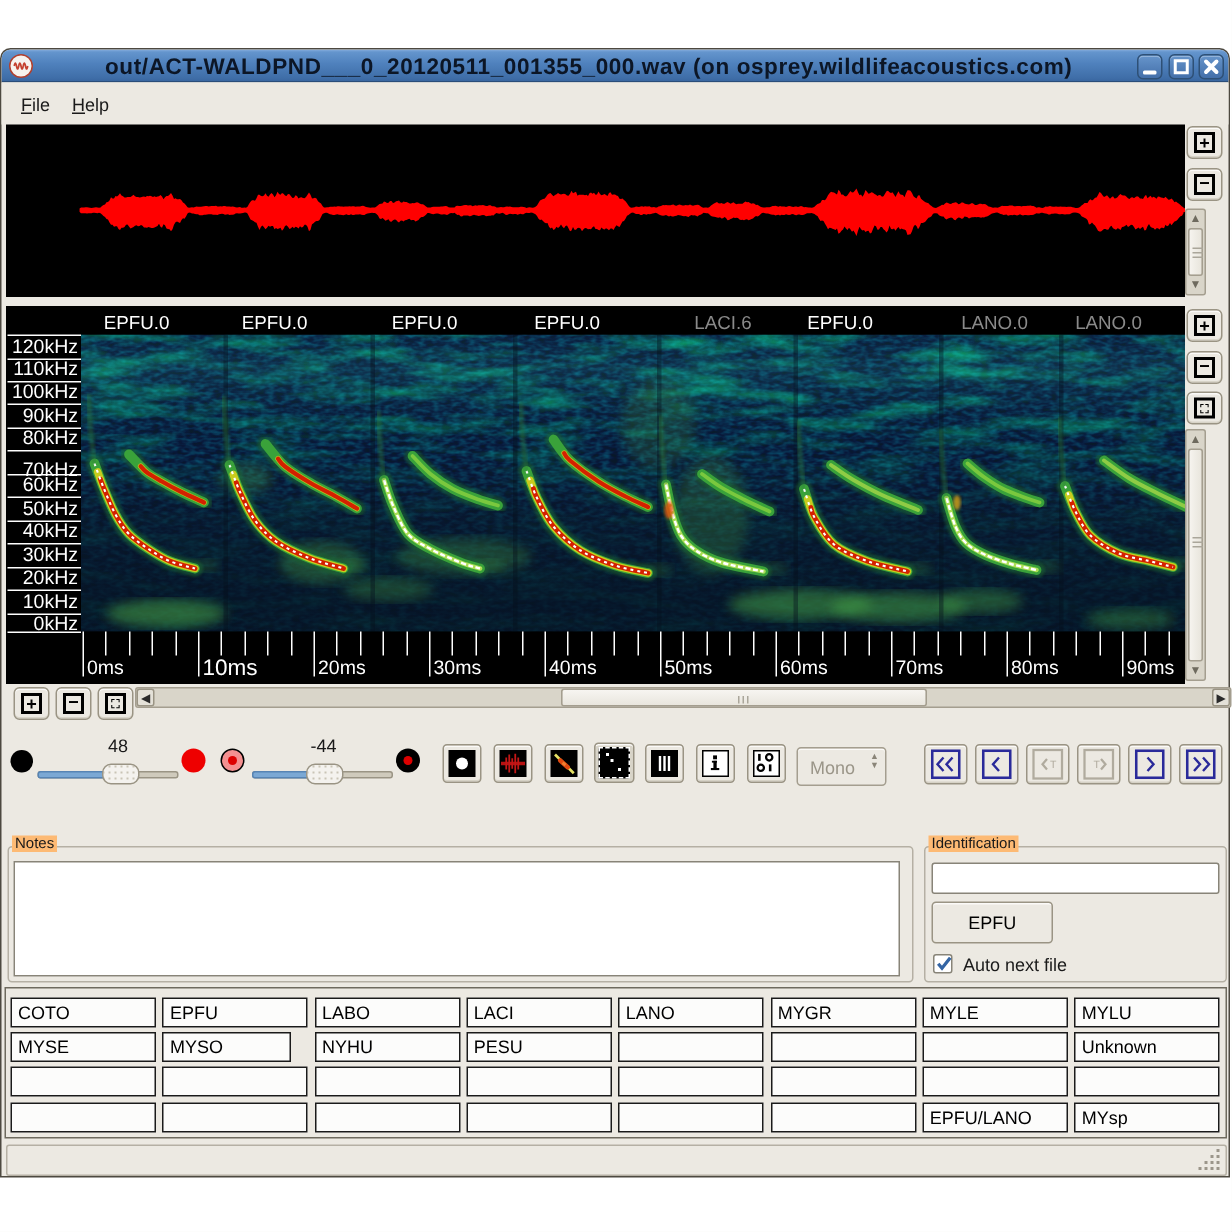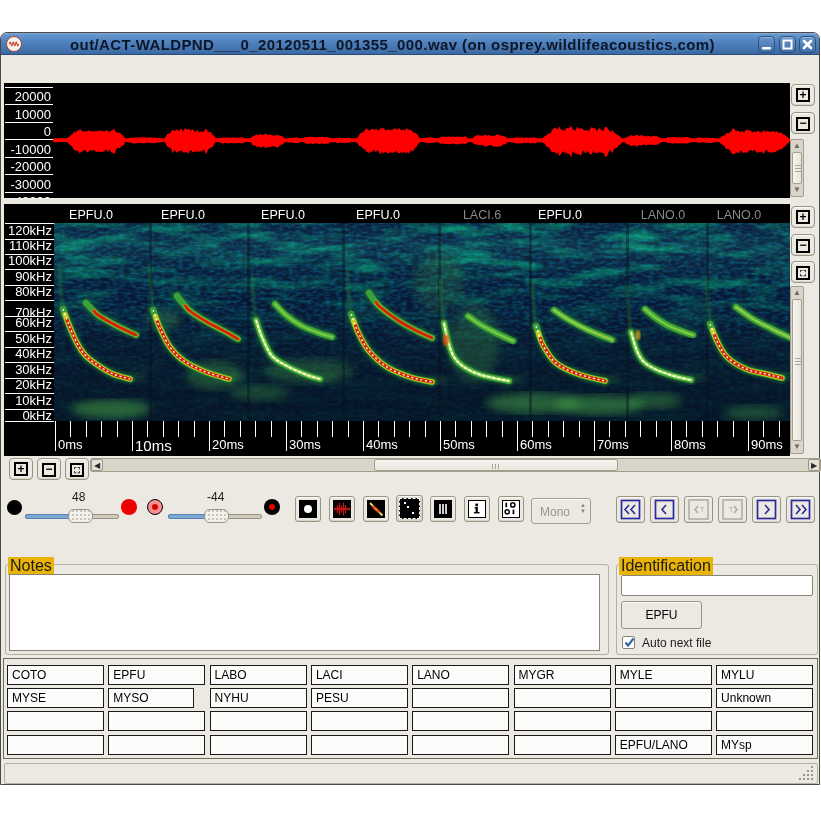--- a/index.html
+++ b/index.html
@@ -14,21 +14,21 @@
 .tick{position:absolute;background:#fff;height:1px}
 .sq{position:absolute;width:24px;height:22px;background:#ece9e2;border:1px solid #9a9484;border-radius:4px;box-shadow:inset 0 1px 0 #fbfaf8,inset 0 -1px 0 #d8d4c8;text-align:center}
 .sq .g{display:inline-block;margin-top:3px;width:14px;height:14px;border:2px solid #000;line-height:10px;font-size:12px;font-weight:bold;color:#000;background:#ece9e2}
 .vsb{position:absolute;width:14px;background:#d9d5c9;border:1px solid #a49e8f;border-radius:2px}
 .vthumb{position:absolute;left:1px;width:10px;background:linear-gradient(90deg,#f6f4ef,#e8e5dc);border:1px solid #a49e8f;border-radius:2px}
 .arr{position:absolute;left:0;width:12px;height:12px;font-size:8px;color:#6e6a5e;text-align:center;line-height:12px}
 .grip{position:absolute;left:2px;width:7px;height:1px;background:#aaa69a;box-shadow:0 3px 0 #aaa69a,0 -3px 0 #aaa69a}
 .toolbtn{position:absolute;width:26px;height:26px;background:#ece9e2;border:1px solid #9a9484;border-radius:3px;box-shadow:inset 0 1px 0 #fbfaf8,inset 0 -1px 0 #d6d2c6}
 .navbtn{position:absolute;width:29px;height:27px;background:#ece9e2;border:1px solid #9a9484;border-radius:3px;box-shadow:inset 0 1px 0 #fbfaf8,inset 0 -1px 0 #d6d2c6}
 .frame{position:absolute;border:1px solid #b5b0a4;border-radius:3px}
-.frlabel{position:absolute;font-size:16px;color:#1a1a1a;background:#eab308;padding:0 2px}
+.frlabel{position:absolute;font-size:10px;color:#1a1a1a;background:#fdba74;padding:0 2px}
 .spbtn{position:absolute;height:20px;background:#fcfcfb;border:1.5px solid #1a1a1a;font-size:12px;color:#000;padding:2px 0 0 4px;overflow:hidden;white-space:nowrap}
 .slider-track{position:absolute;height:5px;background:#cfcabc;border:1px solid #9a9484;border-radius:2px}
 .slider-fill{position:absolute;height:5px;background:#7ba8d4;border:1px solid #5784b4;border-radius:2px}
 .slider-thumb{position:absolute;width:25px;height:14px;background:#f4f2ee;border:1px solid #9a9484;border-radius:6px;background-image:radial-gradient(#c9c4b6 1px,transparent 1px);background-size:4px 4px;background-position:6px 3px}
 .txt{position:absolute;font-size:12px;color:#1a1a1a;white-space:nowrap}
 </style></head>
 <body>
 <div id="win">
  <div id="titlebar">
   <div style="position:absolute;left:5px;top:3px;width:16px;height:16px;border-radius:50%;background:#f6f3ee;border:1px solid #b0402f"></div>
@@ -49,43 +49,31 @@
         <svg width="15" height="15">
           <rect x="3.5" y="3.5" width="8" height="8" fill="none" stroke="#fff" stroke-width="2"></rect>
         </svg>
       </div>
   <div class="wbtn" style="left:798px">
         <svg width="15" height="15">
           <path d="M4,4 L11,11 M11,4 L4,11" stroke="#fff" stroke-width="2.6" stroke-linecap="round"></path>
         </svg>
       </div>
  </div>
+ <div id="menubar">
+  <div class="menu" style="left:13px"><span style="text-decoration:underline">F</span>ile</div>
+  <div class="menu" style="left:47px"><span style="text-decoration:underline">H</span>elp</div>
+ </div>
 
  <div class="blackpanel" style="left:3px;top:50px;width:786px;height:115px"></div>
  <div id="wavesvg" class="abs" style="left:52px;top:50px"><svg width="737" height="115" viewBox="0 0 737 115">
         <polygon points="0,56.1 1,55.4 2,55.3 3,55.3 4,55.2 5,55.2 6,55.4 7,55.5 8,55.6 9,55.5 10,55.3 11,55.2 12,55.3 13,55.5 14,55.3 15,54.4 16,53.7 17,53.4 18,51.9 19,51.6 20,50.6 21,48.5 22,49.3 23,49.4 24,47.6 25,48.0 26,47.1 27,45.9 28,47.3 29,47.8 30,48.7 31,48.7 32,48.4 33,48.4 34,48.4 35,47.7 36,46.9 37,47.9 38,48.3 39,48.4 40,48.6 41,48.5 42,48.1 43,48.0 44,48.4 45,47.7 46,47.8 47,47.5 48,47.9 49,48.3 50,47.8 51,48.4 52,48.0 53,47.8 54,47.0 55,48.0 56,49.9 57,48.5 58,47.6 59,47.7 60,46.8 61,45.6 62,47.4 63,49.7 64,49.2 65,49.9 66,49.9 67,49.6 68,50.5 69,52.0 70,52.6 71,53.8 72,55.2 73,55.5 74,55.3 75,55.2 76,55.3 77,55.0 78,54.6 79,54.8 80,54.8 81,54.8 82,54.6 83,54.5 84,54.3 85,54.4 86,54.6 87,54.5 88,54.3 89,54.3 90,54.3 91,54.2 92,54.6 93,54.6 94,54.5 95,54.7 96,54.4 97,54.3 98,54.6 99,54.7 100,54.7 101,54.8 102,54.6 103,54.8 104,55.1 105,55.3 106,55.1 107,55.0 108,55.5 109,55.5 110,55.4 111,55.5 112,54.8 113,53.0 114,51.5 115,50.5 116,50.5 117,50.8 118,49.2 119,46.9 120,46.9 121,47.7 122,47.8 123,47.4 124,45.9 125,47.5 126,48.2 127,46.6 128,45.6 129,46.7 130,48.5 131,47.2 132,44.8 133,46.3 134,46.8 135,45.7 136,46.1 137,47.3 138,47.6 139,46.3 140,46.5 141,47.9 142,49.0 143,48.8 144,47.1 145,47.6 146,49.4 147,48.7 148,48.5 149,49.0 150,49.1 151,48.3 152,46.8 153,45.4 154,46.9 155,49.3 156,49.1 157,48.9 158,49.3 159,51.2 160,52.0 161,52.7 162,54.3 163,55.3 164,55.3 165,55.2 166,55.1 167,54.8 168,54.8 169,54.8 170,54.7 171,54.8 172,54.5 173,54.5 174,54.6 175,54.6 176,54.8 177,54.6 178,54.7 179,54.6 180,54.5 181,54.6 182,54.5 183,54.5 184,54.8 185,54.7 186,54.6 187,54.7 188,54.4 189,54.1 190,54.5 191,55.0 192,55.2 193,55.4 194,55.5 195,55.4 196,55.3 197,55.3 198,54.7 199,53.9 200,53.0 201,52.9 202,52.6 203,51.4 204,51.6 205,52.3 206,52.2 207,51.0 208,51.0 209,52.4 210,52.0 211,51.2 212,51.0 213,50.6 214,51.8 215,52.1 216,51.3 217,51.7 218,51.7 219,52.2 220,52.7 221,52.6 222,52.3 223,52.5 224,52.2 225,51.8 226,52.2 227,52.9 228,53.1 229,53.1 230,53.8 231,54.7 232,55.4 233,55.4 234,55.4 235,55.0 236,54.9 237,54.9 238,54.8 239,54.9 240,54.8 241,54.7 242,54.7 243,54.5 244,54.4 245,54.5 246,55.2 247,55.4 248,55.3 249,55.4 250,55.3 251,54.4 252,54.1 253,54.3 254,54.4 255,54.1 256,53.8 257,53.7 258,53.7 259,54.0 260,53.8 261,53.9 262,54.5 263,54.1 264,53.9 265,54.2 266,53.9 267,53.9 268,53.9 269,53.7 270,54.0 271,54.4 272,54.4 273,53.9 274,53.8 275,54.5 276,54.5 277,54.6 278,55.3 279,55.4 280,55.1 281,55.0 282,55.2 283,55.2 284,54.8 285,54.7 286,54.8 287,54.7 288,55.0 289,55.2 290,55.1 291,55.1 292,55.1 293,55.2 294,54.8 295,54.8 296,55.0 297,55.2 298,55.6 299,55.4 300,55.2 301,55.3 302,55.5 303,55.4 304,54.8 305,54.0 306,52.3 307,50.7 308,50.1 309,49.6 310,49.5 311,48.4 312,46.8 313,46.0 314,45.6 315,46.9 316,47.9 317,47.0 318,46.5 319,45.7 320,46.3 321,46.7 322,46.4 323,46.1 324,46.5 325,47.3 326,47.5 327,46.1 328,44.1 329,45.9 330,45.3 331,44.8 332,47.5 333,46.9 334,46.8 335,46.8 336,46.9 337,47.2 338,46.9 339,47.6 340,45.8 341,45.4 342,46.1 343,45.5 344,46.8 345,46.6 346,44.7 347,46.3 348,47.2 349,46.9 350,46.4 351,47.0 352,47.6 353,45.7 354,45.2 355,46.8 356,46.6 357,46.7 358,47.4 359,47.6 360,49.5 361,49.7 362,49.4 363,50.4 364,51.1 365,52.5 366,54.0 367,55.1 368,55.5 369,55.4 370,55.1 371,54.7 372,54.8 373,55.0 374,54.6 375,54.5 376,54.8 377,54.5 378,54.6 379,54.7 380,54.5 381,55.1 382,55.2 383,55.0 384,55.3 385,55.4 386,54.7 387,54.5 388,54.1 389,53.6 390,53.8 391,53.7 392,53.8 393,53.8 394,53.9 395,53.5 396,53.3 397,54.0 398,54.1 399,53.6 400,53.4 401,53.7 402,54.0 403,54.0 404,53.6 405,53.8 406,53.8 407,53.4 408,53.8 409,54.1 410,53.9 411,53.6 412,53.5 413,53.7 414,54.5 415,55.2 416,55.5 417,55.4 418,55.3 419,55.5 420,55.0 421,54.0 422,53.3 423,52.7 424,52.2 425,51.7 426,52.5 427,52.6 428,52.4 429,52.9 430,52.8 431,52.2 432,51.6 433,52.1 434,52.8 435,52.3 436,51.9 437,52.6 438,53.1 439,52.9 440,52.9 441,52.8 442,52.8 443,52.0 444,51.3 445,51.8 446,51.7 447,52.3 448,52.9 449,52.5 450,52.9 451,53.6 452,53.5 453,54.1 454,54.9 455,55.2 456,55.4 457,55.4 458,55.1 459,55.1 460,55.1 461,54.9 462,54.4 463,54.3 464,54.2 465,54.5 466,54.8 467,54.4 468,54.6 469,54.6 470,54.6 471,55.0 472,54.6 473,54.4 474,54.5 475,54.8 476,55.0 477,54.6 478,54.6 479,55.0 480,54.6 481,54.3 482,54.6 483,55.1 484,55.0 485,55.2 486,55.4 487,55.4 488,55.5 489,55.3 490,54.8 491,53.9 492,53.0 493,52.6 494,52.1 495,50.4 496,50.3 497,50.5 498,49.2 499,47.2 500,45.9 501,44.8 502,45.2 503,45.3 504,46.0 505,46.7 506,43.5 507,44.7 508,46.8 509,46.6 510,47.6 511,48.0 512,47.2 513,45.7 514,44.4 515,45.3 516,45.2 517,44.0 518,42.7 519,45.1 520,47.1 521,46.6 522,48.1 523,46.5 524,43.7 525,44.8 526,46.1 527,45.8 528,45.1 529,45.5 530,46.4 531,46.9 532,47.7 533,47.0 534,47.1 535,48.2 536,47.9 537,46.2 538,44.5 539,44.2 540,45.1 541,45.6 542,45.2 543,46.6 544,48.3 545,46.3 546,44.5 547,46.5 548,46.8 549,47.0 550,48.5 551,45.9 552,43.8 553,43.9 554,44.2 555,45.7 556,47.8 557,48.6 558,49.3 559,47.4 560,47.2 561,49.5 562,50.3 563,51.1 564,51.8 565,52.1 566,52.5 567,53.6 568,54.3 569,55.2 570,55.5 571,55.6 572,55.1 573,54.6 574,54.1 575,53.5 576,53.7 577,52.6 578,52.0 579,52.4 580,52.9 581,53.0 582,52.4 583,52.2 584,51.8 585,52.2 586,53.1 587,52.9 588,52.0 589,52.0 590,52.7 591,53.0 592,53.2 593,53.4 594,52.9 595,52.4 596,52.9 597,53.6 598,53.7 599,53.4 600,52.8 601,52.9 602,53.2 603,53.0 604,53.1 605,53.8 606,54.6 607,54.8 608,55.2 609,55.5 610,55.4 611,55.3 612,55.5 613,55.2 614,54.6 615,54.1 616,54.4 617,54.4 618,54.4 619,54.3 620,54.0 621,54.0 622,54.0 623,54.5 624,54.5 625,54.4 626,54.3 627,54.4 628,54.7 629,54.3 630,54.4 631,54.4 632,54.1 633,54.1 634,54.0 635,54.3 636,54.4 637,54.8 638,55.5 639,55.2 640,55.2 641,55.5 642,55.6 643,55.3 644,54.7 645,54.8 646,54.6 647,54.4 648,54.6 649,54.9 650,54.9 651,54.7 652,54.9 653,54.8 654,54.6 655,54.9 656,54.8 657,54.9 658,55.0 659,54.8 660,54.9 661,54.9 662,55.1 663,55.4 664,55.6 665,55.6 666,55.5 667,55.0 668,54.0 669,53.4 670,52.4 671,52.4 672,52.4 673,50.6 674,49.9 675,50.6 676,50.0 677,48.9 678,48.7 679,47.0 680,45.0 681,45.7 682,47.1 683,48.4 684,47.9 685,47.1 686,48.4 687,49.5 688,48.5 689,47.8 690,49.3 691,49.2 692,48.5 693,47.1 694,46.4 695,47.2 696,47.3 697,47.3 698,48.1 699,49.2 700,49.6 701,48.6 702,48.5 703,49.1 704,48.4 705,47.9 706,48.1 707,49.4 708,49.4 709,49.6 710,48.0 711,46.9 712,49.1 713,48.4 714,47.5 715,48.8 716,48.2 717,48.6 718,49.5 719,48.0 720,48.2 721,48.6 722,48.9 723,49.2 724,48.1 725,49.1 726,50.1 727,50.0 728,49.3 729,50.4 730,51.8 731,51.4 732,52.1 733,52.9 734,53.7 735,54.6 736,55.2 736,59.2 735,60.8 734,61.2 733,62.1 732,63.5 731,64.4 730,64.6 729,65.9 728,67.1 727,65.7 726,67.3 725,67.9 724,66.8 723,69.1 722,68.9 721,68.9 720,70.0 719,69.2 718,69.2 717,70.1 716,69.0 715,68.8 714,68.1 713,66.3 712,67.9 711,70.4 710,70.6 709,68.2 708,68.9 707,69.6 706,68.7 705,69.4 704,70.0 703,68.4 702,67.0 701,66.9 700,67.7 699,68.3 698,66.8 697,67.6 696,68.2 695,68.3 694,70.3 693,69.5 692,69.2 691,70.1 690,69.7 689,69.1 688,67.5 687,68.1 686,70.0 685,70.1 684,69.6 683,69.6 682,70.5 681,71.3 680,71.3 679,70.8 678,69.0 677,67.3 676,66.5 675,65.3 674,66.3 673,66.6 672,63.7 671,62.6 670,62.2 669,61.6 668,61.2 667,59.7 666,59.1 665,58.9 664,58.7 663,58.7 662,58.8 661,59.4 660,59.8 659,59.8 658,59.9 657,60.0 656,59.9 655,59.7 654,59.8 653,59.8 652,59.5 651,59.3 650,59.4 649,59.5 648,59.5 647,60.0 646,60.0 645,59.5 644,59.3 643,59.1 642,58.9 641,58.8 640,59.3 639,59.4 638,59.2 637,59.6 636,60.1 635,60.3 634,60.4 633,60.5 632,60.5 631,60.3 630,60.3 629,60.6 628,60.4 627,59.9 626,60.4 625,60.7 624,60.3 623,60.1 622,60.5 621,60.4 620,60.5 619,60.8 618,60.0 617,60.1 616,60.3 615,59.8 614,59.7 613,59.2 612,58.7 611,58.7 610,59.0 609,59.1 608,59.5 607,60.2 606,60.8 605,61.4 604,61.5 603,62.0 602,61.8 601,62.1 600,61.9 599,61.6 598,61.9 597,61.6 596,61.8 595,61.8 594,62.1 593,62.6 592,61.8 591,61.5 590,61.3 589,62.6 588,62.8 587,62.1 586,62.0 585,62.6 584,63.8 583,63.5 582,62.3 581,62.0 580,62.4 579,62.6 578,63.4 577,62.6 576,61.4 575,61.4 574,61.0 573,60.5 572,59.4 571,59.1 570,59.2 569,59.5 568,61.1 567,61.8 566,62.1 565,63.4 564,64.7 563,65.3 562,65.6 561,65.6 560,68.4 559,69.9 558,67.6 557,66.9 556,68.2 555,71.2 554,73.1 553,73.4 552,73.7 551,70.6 550,70.0 549,69.9 548,69.3 547,70.0 546,68.4 545,69.4 544,70.9 543,69.4 542,69.8 541,69.7 540,67.4 539,70.7 538,72.0 537,70.7 536,69.9 535,68.4 534,68.3 533,70.0 532,70.1 531,67.9 530,67.4 529,69.6 528,72.2 527,72.7 526,70.9 525,71.0 524,71.6 523,70.3 522,70.6 521,69.8 520,68.1 519,70.9 518,74.3 517,72.4 516,70.6 515,71.5 514,70.0 513,68.9 512,70.4 511,69.4 510,68.0 509,70.0 508,70.9 507,72.2 506,72.9 505,69.3 504,70.4 503,69.9 502,69.5 501,69.0 500,68.9 499,69.8 498,67.8 497,66.2 496,64.3 495,64.0 494,64.3 493,62.8 492,61.0 491,60.5 490,59.7 489,59.3 488,59.0 487,59.1 486,59.2 485,59.1 484,59.6 483,60.1 482,60.4 481,60.4 480,60.0 479,60.0 478,60.5 477,60.4 476,59.8 475,59.6 474,60.1 473,60.3 472,60.1 471,59.8 470,60.3 469,60.3 468,60.2 467,60.6 466,60.2 465,60.4 464,60.6 463,60.2 462,60.2 461,60.0 460,59.6 459,59.4 458,59.4 457,59.1 456,58.9 455,59.0 454,59.8 453,60.8 452,61.4 451,61.0 450,61.7 449,62.6 448,63.0 447,63.5 446,63.9 445,63.1 444,63.4 443,63.9 442,63.5 441,63.6 440,63.4 439,62.4 438,62.2 437,62.3 436,62.0 435,62.7 434,63.0 433,63.6 432,63.8 431,62.4 430,61.6 429,62.5 428,62.6 427,61.8 426,62.2 425,62.0 424,61.6 423,61.5 422,61.3 421,61.0 420,60.0 419,59.2 418,59.1 417,59.0 416,58.9 415,59.7 414,60.1 413,60.5 412,61.3 411,60.8 410,60.5 409,60.7 408,60.4 407,60.9 406,61.6 405,61.3 404,61.0 403,61.2 402,61.0 401,60.7 400,60.5 399,60.4 398,60.9 397,61.0 396,61.3 395,61.3 394,60.8 393,61.3 392,60.9 391,60.4 390,60.6 389,60.8 388,60.7 387,60.4 386,59.8 385,59.2 384,58.9 383,59.1 382,59.4 381,59.7 380,59.9 379,59.7 378,60.1 377,59.9 376,59.7 375,60.4 374,60.3 373,59.6 372,59.6 371,59.6 370,59.1 369,58.7 368,58.9 367,59.5 366,60.4 365,60.9 364,62.9 363,64.4 362,64.6 361,66.5 360,68.4 359,67.9 358,67.2 357,68.5 356,70.4 355,69.4 354,69.3 353,70.5 352,69.7 351,69.1 350,70.0 349,69.7 348,68.7 347,70.5 346,70.3 345,69.7 344,69.6 343,67.8 342,68.5 341,69.8 340,69.7 339,69.8 338,69.2 337,69.0 336,69.9 335,71.1 334,69.4 333,68.9 332,69.0 331,70.1 330,70.1 329,68.4 328,70.7 327,71.2 326,69.1 325,67.4 324,67.6 323,69.2 322,68.2 321,66.6 320,68.1 319,69.0 318,68.2 317,69.7 316,70.3 315,68.6 314,69.4 313,68.2 312,65.7 311,65.9 310,65.4 309,64.4 308,63.3 307,63.6 306,62.8 305,61.0 304,59.9 303,59.3 302,58.9 301,58.7 300,59.0 299,59.0 298,58.8 297,59.2 296,59.8 295,59.9 294,59.5 293,59.9 292,60.2 291,59.7 290,59.7 289,59.9 288,59.6 287,59.5 286,59.9 285,60.3 284,60.1 283,59.4 282,58.8 281,59.2 280,59.5 279,59.3 278,59.0 277,59.6 276,60.6 275,60.5 274,60.8 273,60.8 272,61.0 271,61.2 270,60.5 269,60.4 268,60.5 267,60.9 266,61.0 265,60.7 264,60.5 263,60.1 262,60.5 261,61.0 260,61.2 259,60.7 258,60.6 257,60.6 256,60.6 255,61.4 254,61.1 253,60.2 252,60.3 251,59.6 250,58.9 249,59.1 248,59.0 247,59.1 246,59.8 245,60.4 244,60.0 243,59.9 242,60.0 241,60.0 240,59.7 239,59.3 238,59.4 237,59.5 236,59.8 235,59.6 234,59.3 233,59.0 232,59.0 231,60.2 230,61.0 229,61.7 228,61.7 227,62.3 226,63.6 225,64.2 224,64.7 223,63.7 222,63.6 221,63.9 220,62.8 219,63.2 218,63.7 217,63.9 216,64.6 215,64.0 214,64.2 213,65.3 212,64.7 211,63.5 210,63.3 209,63.8 208,64.9 207,64.6 206,63.2 205,63.7 204,64.2 203,63.1 202,62.3 201,63.0 200,62.6 199,60.7 198,59.6 197,59.0 196,59.0 195,58.9 194,59.0 193,59.1 192,59.3 191,59.6 190,60.3 189,60.4 188,60.1 187,59.9 186,60.0 185,60.0 184,60.0 183,60.4 182,60.3 181,59.9 180,60.3 179,60.3 178,59.9 177,60.1 176,60.5 175,60.4 174,60.2 173,60.1 172,59.8 171,60.0 170,60.4 169,60.3 168,60.0 167,59.8 166,59.3 165,58.9 164,58.9 163,59.1 162,59.7 161,61.6 160,63.7 159,64.4 158,64.3 157,64.8 156,65.9 155,66.5 154,70.1 153,71.1 152,68.2 151,66.8 150,66.8 149,68.4 148,68.6 147,67.8 146,69.4 145,68.5 144,68.1 143,69.1 142,68.2 141,69.1 140,69.6 139,68.2 138,67.1 137,67.7 136,69.7 135,70.9 134,68.8 133,69.3 132,69.7 131,69.0 130,69.8 129,67.7 128,67.6 127,68.2 126,67.5 125,68.9 124,69.9 123,68.5 122,67.3 121,68.1 120,70.3 119,68.2 118,65.5 117,65.1 116,64.4 115,63.8 114,63.4 113,61.3 112,59.3 111,58.7 110,58.7 109,59.0 108,59.1 107,59.4 106,59.4 105,59.1 104,59.4 103,60.0 102,60.1 101,60.2 100,60.3 99,59.8 98,60.0 97,60.2 96,59.7 95,59.5 94,59.7 93,59.9 92,60.3 91,60.2 90,60.2 89,60.2 88,59.8 87,59.9 86,59.9 85,60.0 84,60.2 83,60.2 82,60.5 81,60.5 80,60.5 79,59.9 78,59.8 77,59.6 76,59.3 75,59.4 74,58.9 73,58.7 72,59.3 71,61.4 70,62.9 69,62.5 68,63.7 67,65.6 66,65.1 65,64.7 64,65.2 63,66.8 62,69.9 61,71.2 60,69.8 59,69.7 58,69.3 57,67.1 56,66.5 55,68.9 54,68.2 53,66.2 52,67.7 51,68.2 50,68.7 49,69.0 48,69.0 47,68.7 46,68.4 45,68.9 44,68.7 43,68.7 42,67.5 41,67.0 40,67.6 39,67.8 38,67.1 37,67.5 36,68.3 35,68.8 34,69.4 33,68.0 32,66.7 31,66.8 30,68.4 29,68.8 28,68.8 27,70.4 26,69.6 25,67.8 24,67.9 23,68.1 22,66.8 21,66.9 20,65.3 19,63.3 18,63.0 17,61.7 16,61.0 15,60.0 14,59.1 13,58.9 12,59.2 11,59.0 10,58.8 9,58.9 8,59.2 7,59.1 6,59.1 5,59.3 4,59.2 3,59.2 2,59.2 1,59.1 0,58.2" fill="#ff0000"></polygon>
         <rect x="0" y="55.8" width="737" height="2.6" fill="#ff0000"></rect>
       </svg></div>
 
- <div id="wavescale" style="position: absolute; left: 0px; top: 50px; width: 789px; height: 115px; overflow: hidden;">
-      <div class="tick" style="left:4px;top:3.5px;width:48px"></div>
-      <div class="tick" style="left:4px;top:21px;width:48px"></div>
-      <div class="tick" style="left:4px;top:38.5px;width:48px"></div>
-      <div class="tick" style="left:4px;top:56px;width:48px"></div>
-      <div class="tick" style="left:4px;top:73.5px;width:48px"></div>
-      <div class="tick" style="left:4px;top:91px;width:48px"></div>
-      <div class="tick" style="left:4px;top:108.5px;width:48px"></div>
-      <div class="wl" style="left:4px;top:6px">20000</div>
-      <div class="wl" style="left:4px;top:23.5px">10000</div>
-      <div class="wl" style="left:4px;top:41px">0</div>
-      <div class="wl" style="left:4px;top:58.5px">-10000</div>
-      <div class="wl" style="left:4px;top:76px">-20000</div>
-      <div class="wl" style="left:4px;top:93.5px">-30000</div>
-      <div class="wl" style="left:4px;top:111px">-40000</div>
-    </div>
 
  <div class="sq" style="left:790px;top:51px"><span class="g">+</span></div>
  <div class="sq" style="left:790px;top:79px"><span class="g" style="line-height:9px">−</span></div>
  <div class="vsb" style="left:789px;top:106px;height:58px">
    <div class="arr" style="top:0">▲</div>
    <div class="vthumb" style="top:12px;height:32px">
         <div class="grip" style="top:15px"></div>
       </div>
    <div class="arr" style="bottom:0">▼</div>
  </div>

